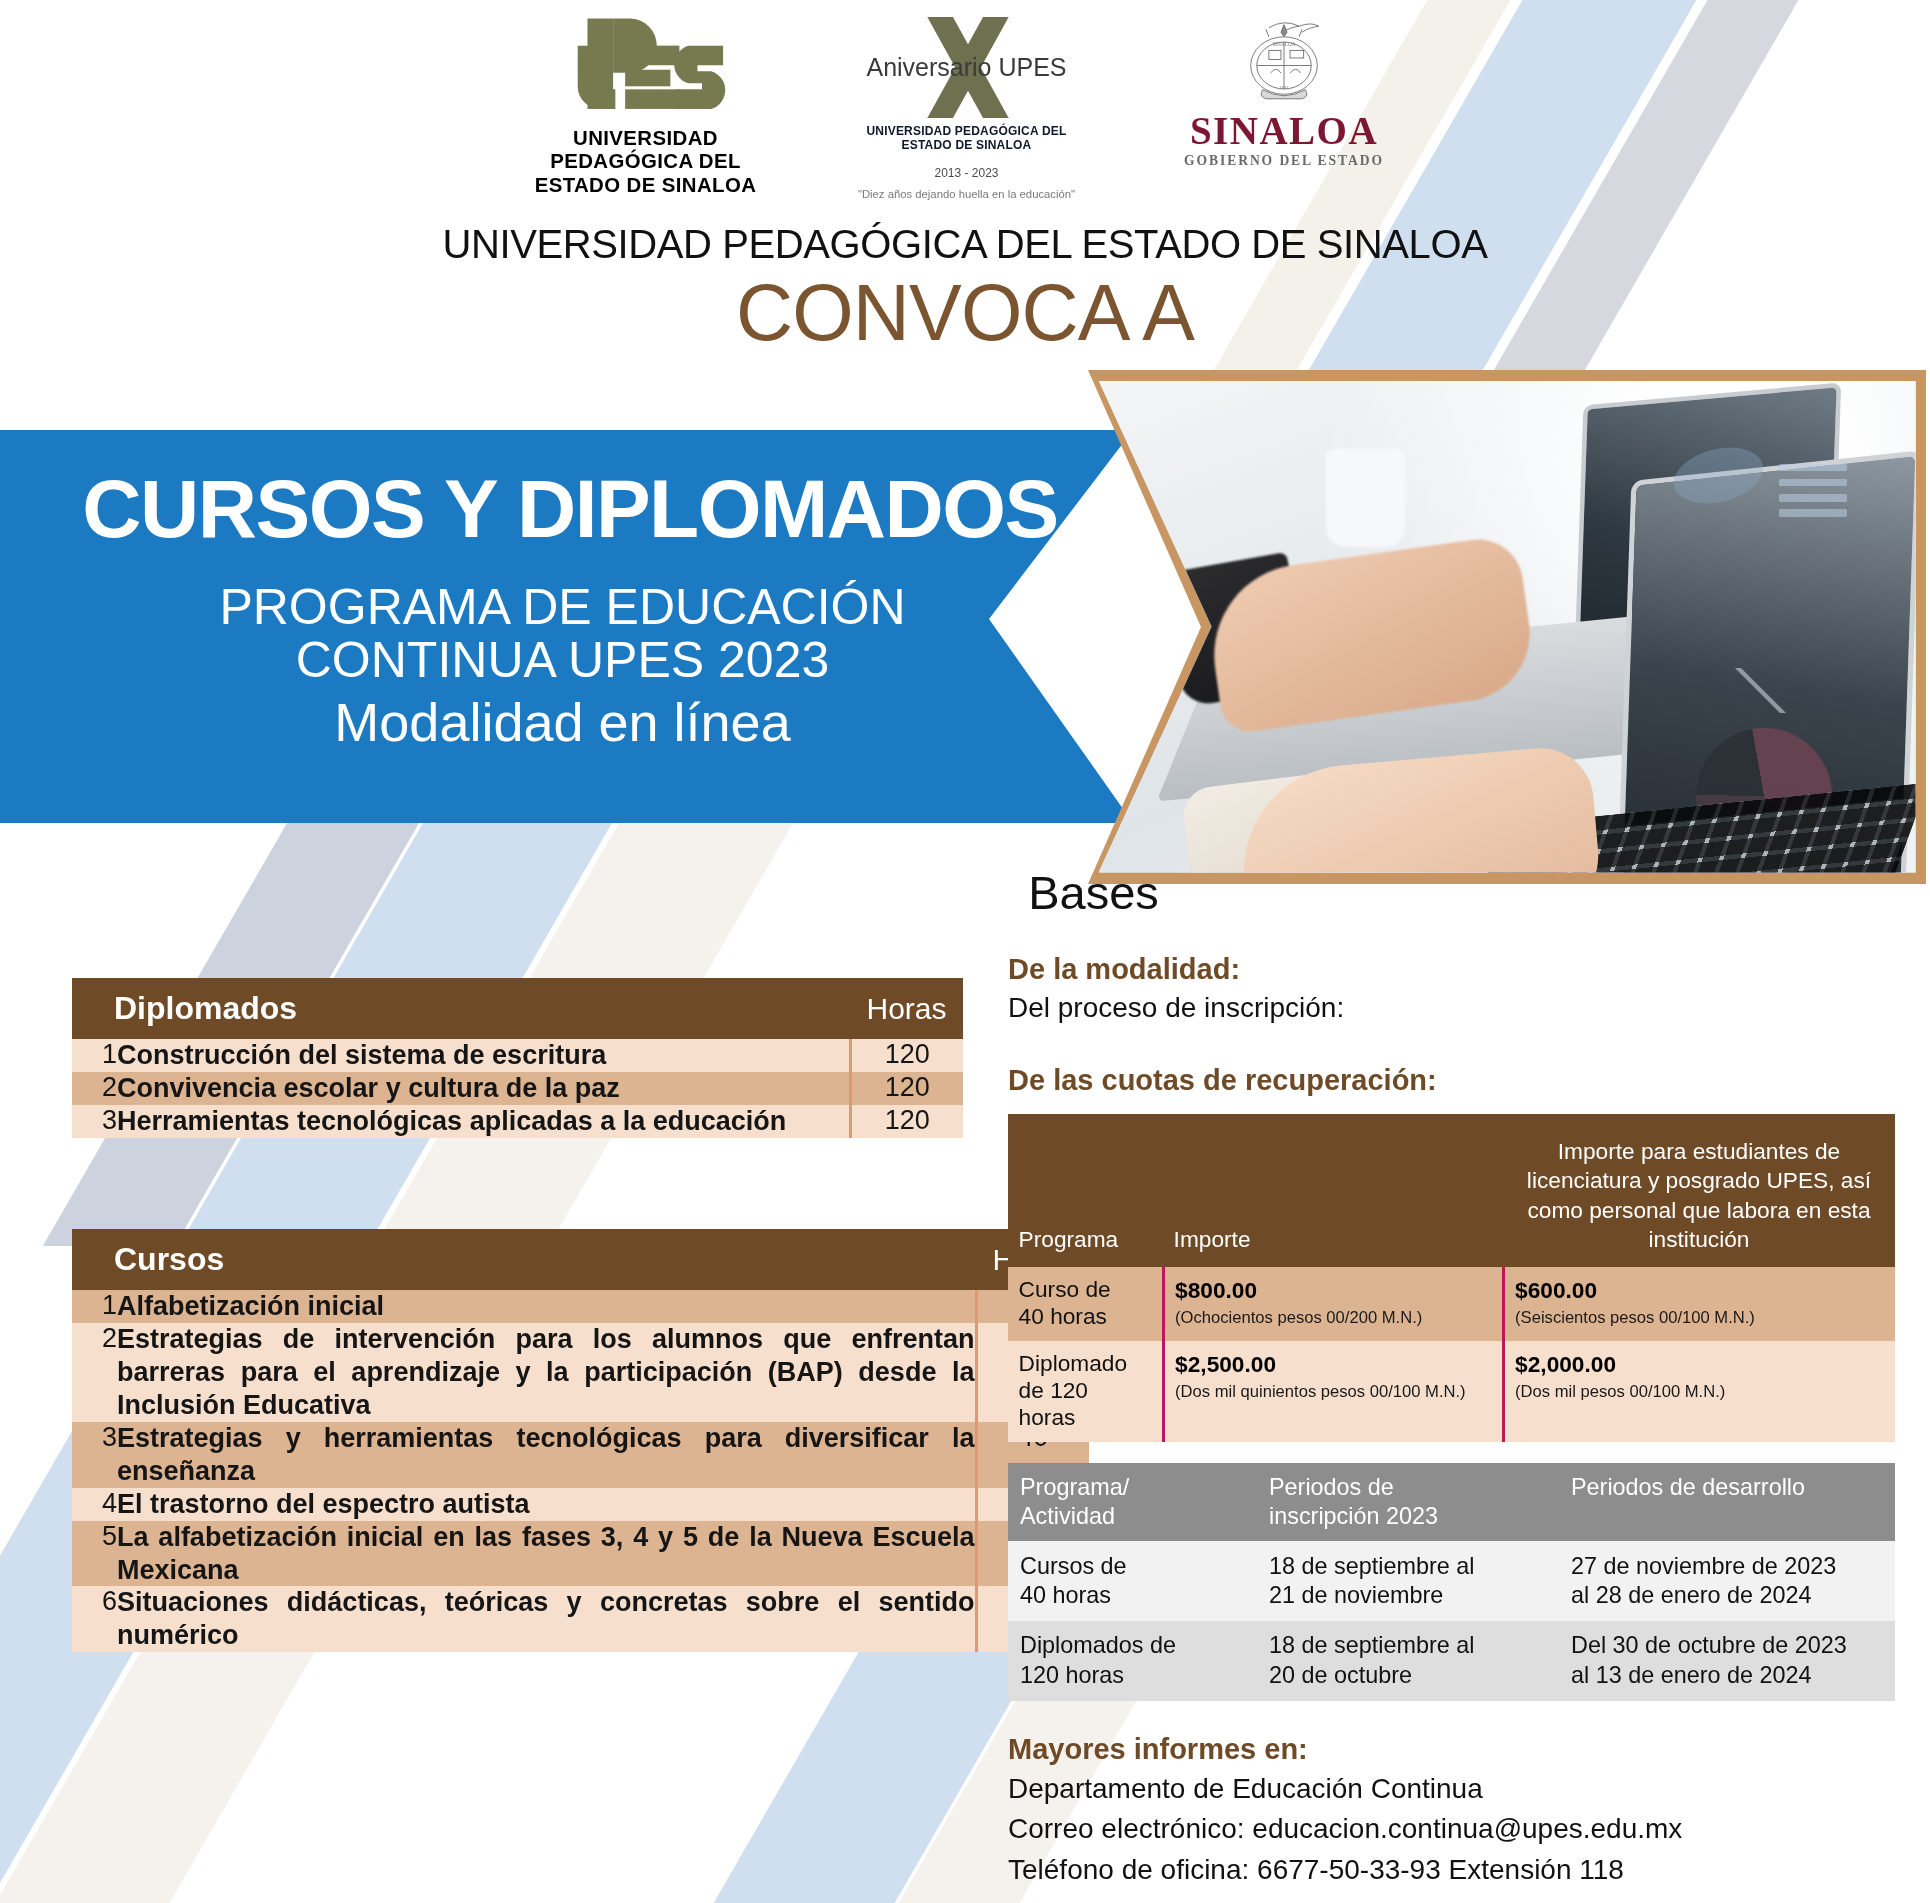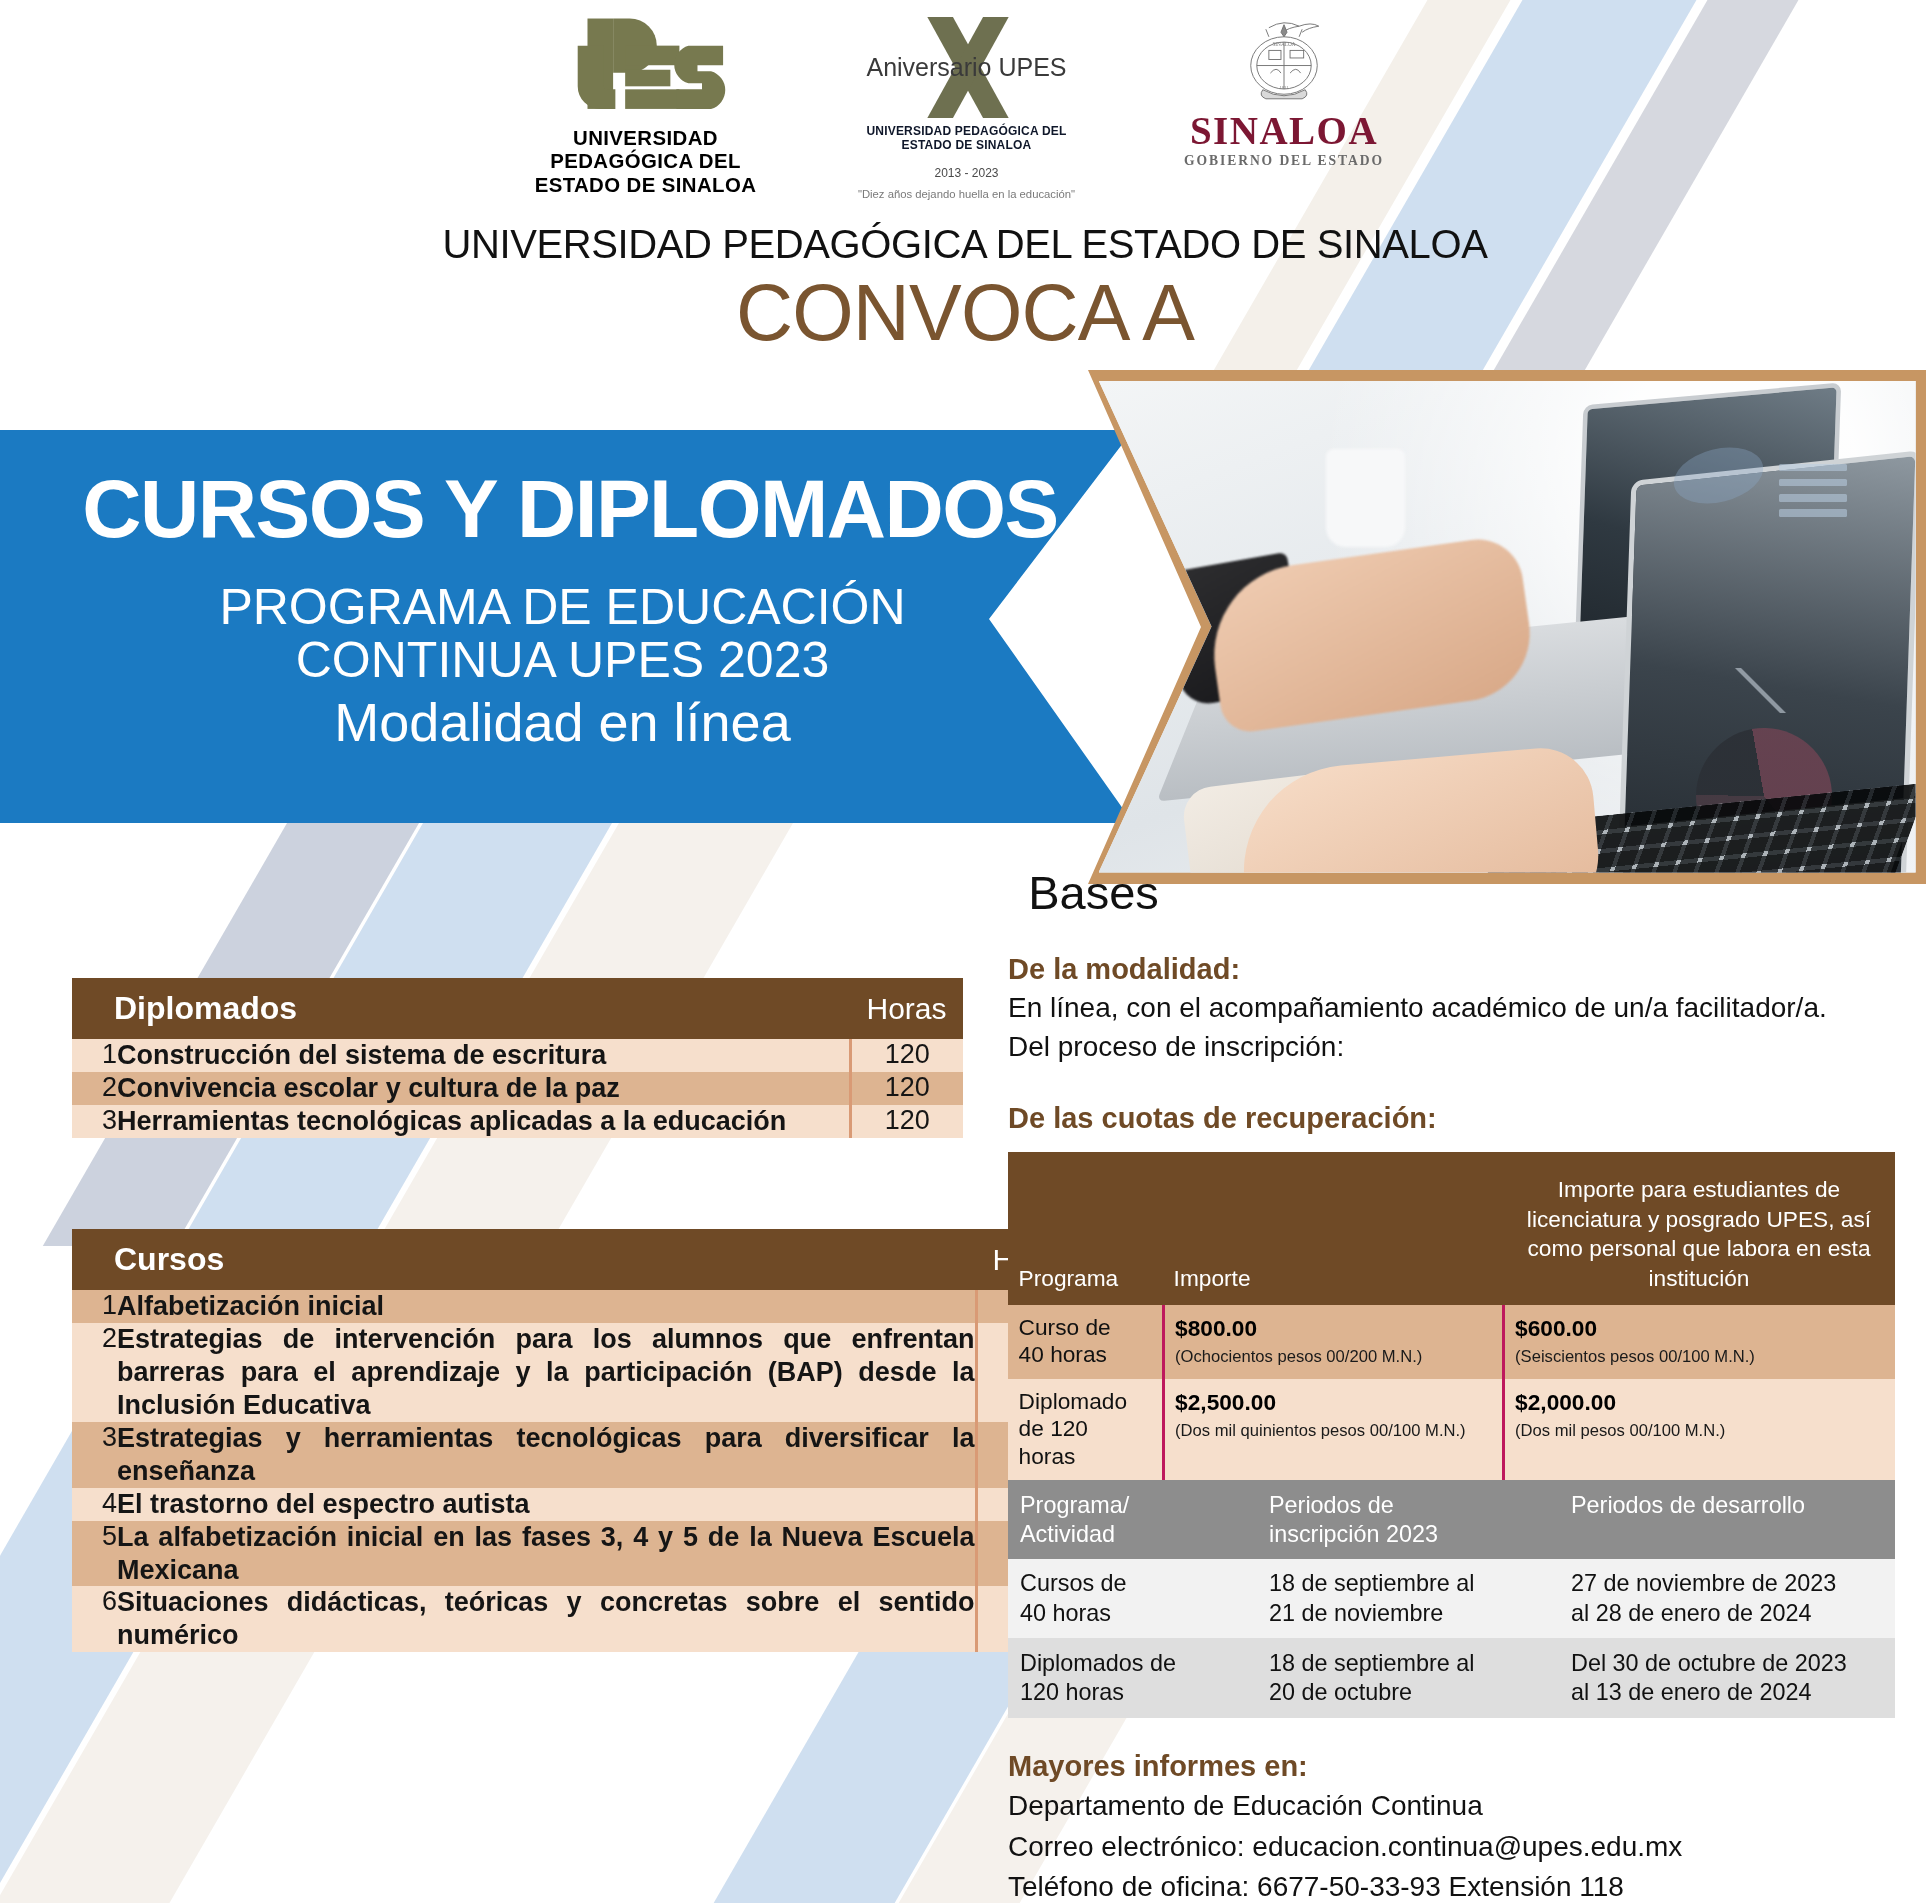--- a/index.html
+++ b/index.html
@@ -118,21 +118,21 @@
            vertical-align:bottom;padding:13.6px 10.6px 12px 10.6px;line-height:1.3;}
   .fees th.c3{vertical-align:top;padding-top:23px;text-align:center;}
   .fees td{vertical-align:top;padding:9px 10.6px 10.6px 10.6px;}
   .fees .prog{font-size:22.7px;color:#111;line-height:1.2;}
   .fees .amt{font-size:22.7px;font-weight:bold;color:#000;line-height:1.25;}
   .fees .words{font-size:16.6px;color:#1a1a1a;line-height:1.25;margin-top:4.5px;}
   .fees .sep{border-left:3px solid #be185d;}
   .fee-a{background:#ddb491;}
   .fee-b{background:#f6dfcc;}
 
-  .periods{border-collapse:collapse;table-layout:fixed;width:887px;}
+  .periods{border-collapse:collapse;table-layout:fixed;width:887px;margin-top:21px;}
   .periods th{background:#8d8d8d;color:#fff;font-weight:normal;font-size:23.4px;text-align:left;
               padding:10.6px 12px;line-height:1.22;vertical-align:top;}
   .periods td{font-size:23.4px;color:#111;padding:10.6px 12px;line-height:1.25;vertical-align:top;}
   .per-a{background:#f2f2f2;}
   .per-b{background:#dedede;}
 
   .info{margin-top:29px;}
   .info .ln{font-size:28px;color:#111;line-height:1.45;}
 </style>
 </head>
@@ -324,21 +324,20 @@
       <td class="t-num">6</td>
       <td class="t-name">Situaciones didácticas, teóricas y concretas sobre el  sentido numérico</td>
       <td class="t-hrs">40</td>
     </tr>
   </tbody>
     </table>
 
   <div class="rcol">
 
     <div class="h-brown">De la modalidad:</div>
-    <div class="p-txt">En línea, con el acompañamiento académico de un/a facilitador/a.</div>
     <div class="p-txt">Del proceso de inscripción:</div>
 
     <div class="gap-md"></div>
 
     <div class="h-brown">De las cuotas de recuperación:</div>
 
     <table class="fees">
       <colgroup>
           <col style="width:155px">
           <col style="width:340px">

